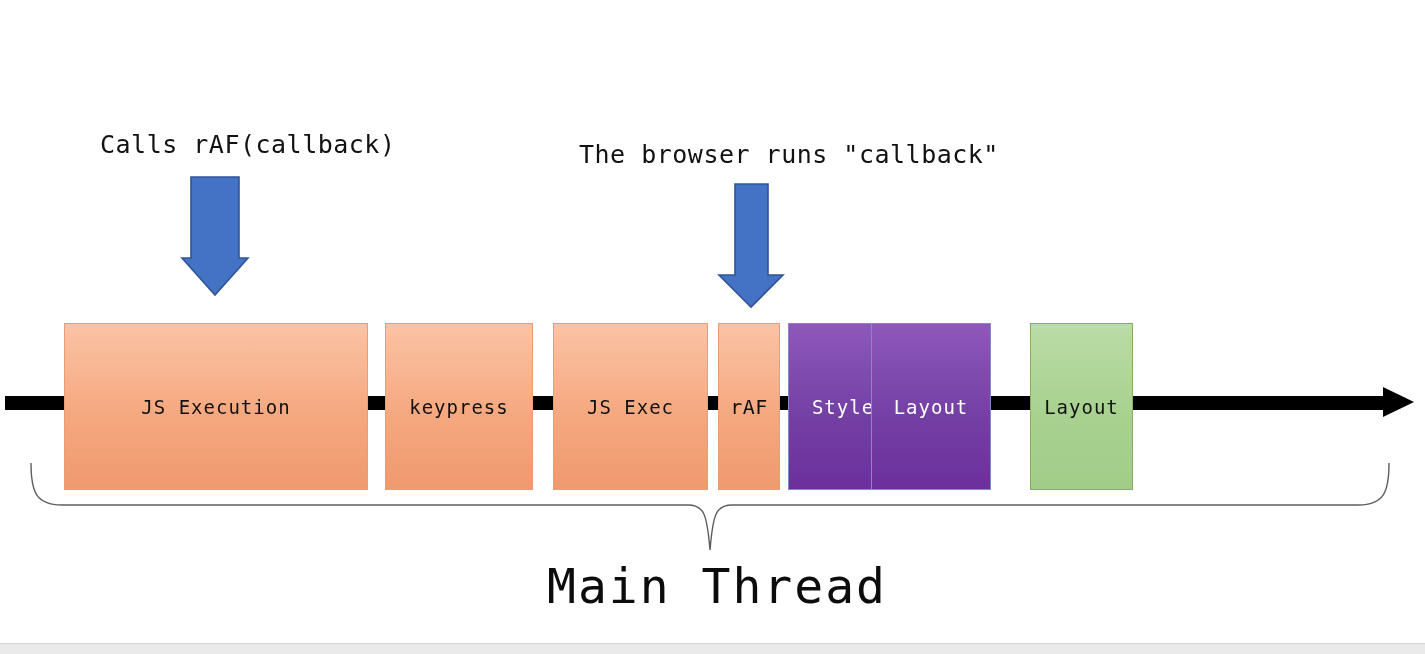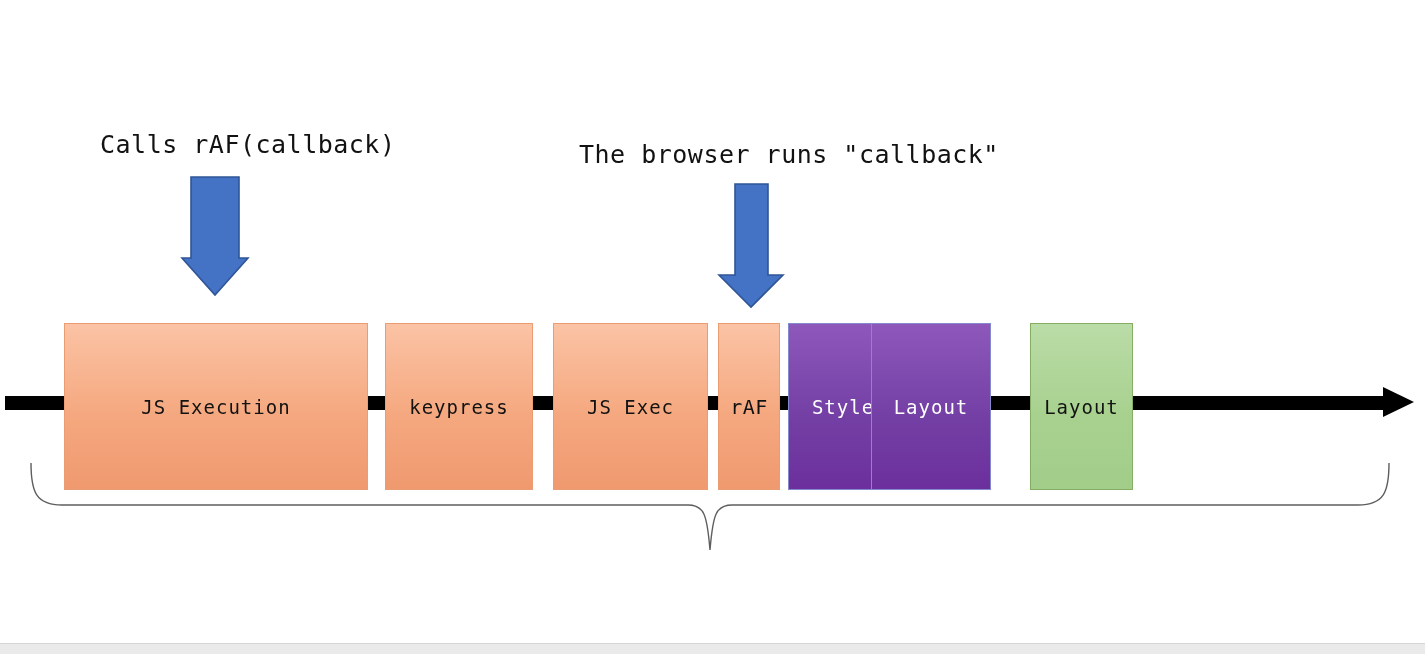--- a/index.html
+++ b/index.html
@@ -106,16 +106,17 @@
   <div class="annotation" id="ann-callback-run">The browser runs "callback"</div>
 
   <div class="block script" id="block-1">JS Execution</div>
   <div class="block script" id="block-2">keypress</div>
   <div class="block script" id="block-4">rAF</div>
   <div class="block script" id="block-3">JS Exec</div>
   <div class="block render" id="block-5">Style</div>
   <div class="block render" id="block-6">Layout</div>
   <div class="block paint" id="block-7">Layout</div>
 
+  <div id="main-thread-label">Main Thread</div>
 
   <div id="bottom-strip"></div>
 
 </div>
 
 </body></html>

